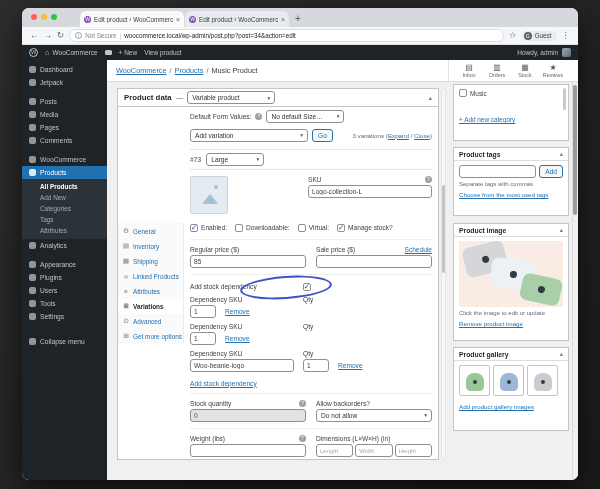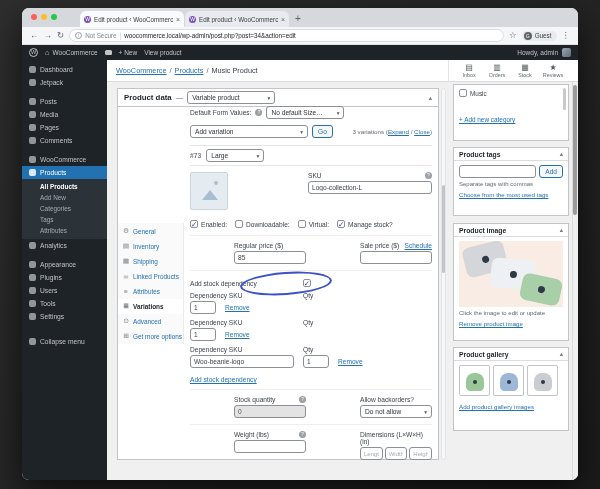--- a/index.html
+++ b/index.html
@@ -99,21 +99,21 @@
   .sku-col { position:absolute; top:6px; left:118px; right:0; }
   .lbl-row { display:flex; align-items:center; justify-content:space-between; margin-bottom:2px; }
   .inp { width:100%; height:13px; border:1px solid #8c8f94; border-radius:3px; background:#fff; font-size:6.6px; padding:0 3px; color:#3c434a; font-family:inherit; }
   .inp:disabled { background:#e3e3e3; color:#555; }
   .inp::placeholder { color:#a7aaad; font-size:6px; }
   .checks { display:flex; align-items:center; gap:8px; margin-top:10px; padding-bottom:7px; border-bottom:1px solid #eee; }
   .check-item { display:flex; align-items:center; gap:3px; }
   .cb { width:8px; height:8px; border:1px solid #8c8f94; border-radius:2px; background:#fff; position:relative; flex-shrink:0; }
   .cb.on::after { content:"✓"; position:absolute; left:0px; top:-1.5px; font-size:7.5px; color:#2c3e8f; }
   .two-col { display:flex; gap:10px; margin-top:6px; }
-  .col { flex:1; min-width:0;margin-left:44px; }
+  .col { flex:1; min-width:0; }
   .divider { border-top:1px solid #eee; margin-top:6px; }
   .dep-toggle { margin-top:8px; display:flex; align-items:center; position:relative; }
   .dep-toggle .cb { margin-left:46px; }
   .ellipse { position:absolute; left:50px; top:-7px; width:92px; height:23px; border:2px solid #3c52c6; border-radius:50%; transform:rotate(-4deg); pointer-events:none; }
   .dep-row { margin-top:5px; }
   .dep-labels { display:flex; margin-bottom:2px; }
   .dep-l1 { width:113px; }
   .dep-inputs { display:flex; align-items:center; }
   .dep-sku { width:104px; margin-right:9px; }
   .dep-qty { width:26px; margin-right:9px; }

